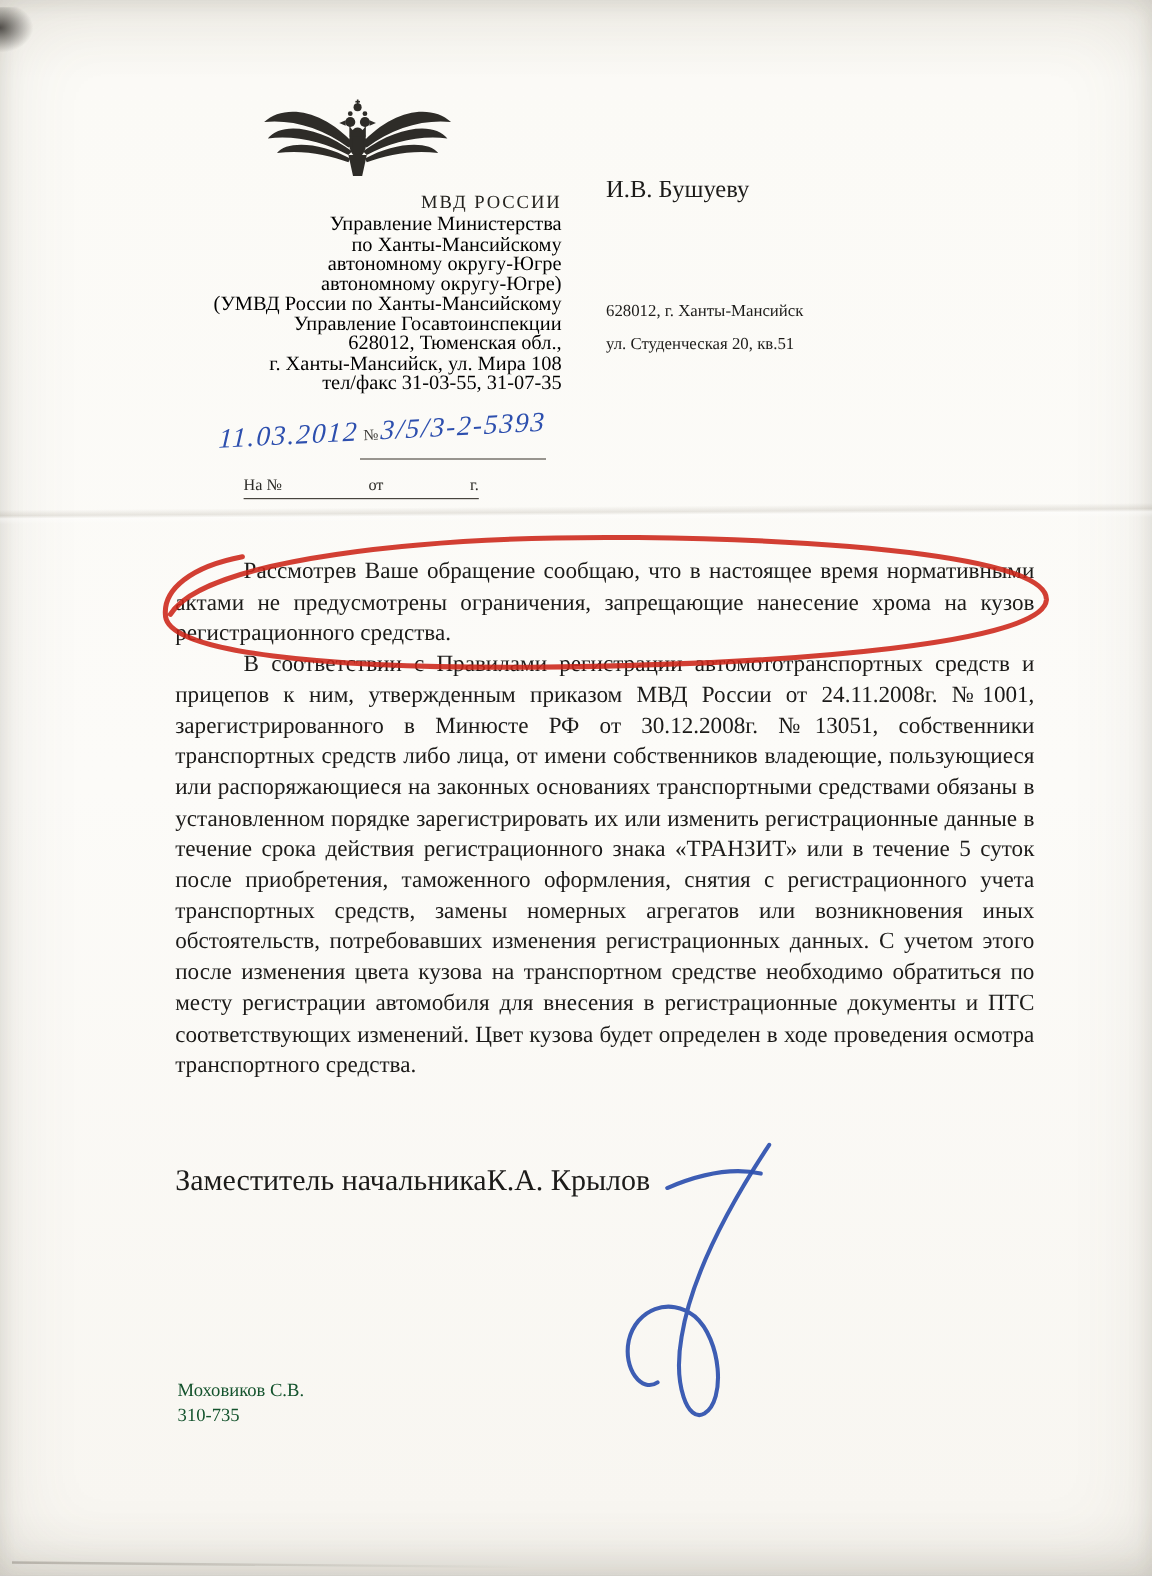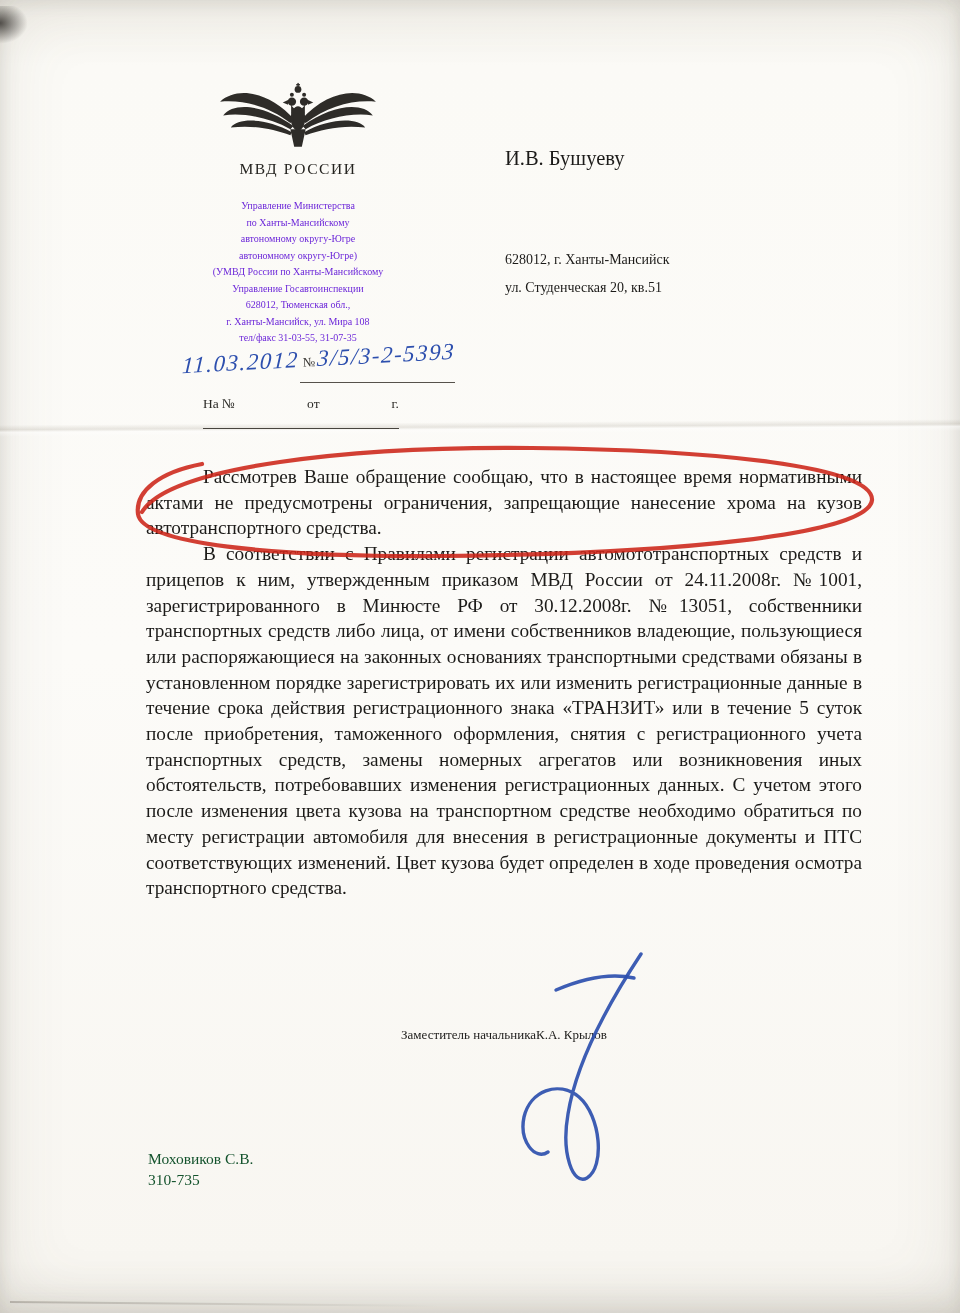--- a/index.html
+++ b/index.html
@@ -30,29 +30,29 @@
     background:linear-gradient(180deg, rgba(0,0,0,0) 0%, rgba(120,110,92,.16) 40%, rgba(255,255,255,.4) 62%, rgba(0,0,0,0) 100%);
     transform:rotate(-.35deg);
   }
   .bottom-line{
     position:absolute; left:10px; bottom:8px; width:430px; height:2px;
     background:linear-gradient(90deg, rgba(85,78,66,.30), rgba(85,78,66,0));
     transform:rotate(.5deg);
   }
   
   .lh{
-    position:absolute; left:128px; top:78px; width:340px; text-align:center;
+    position:absolute; left:128px; top:78px; width:340px; text-align:right;
   }
   .emblem{width:168px; height:74px; display:block; margin:0 auto;}
   .emblem path,.emblem circle,.emblem rect,.emblem ellipse{fill:#2e2c28;}
   .org-title{
     margin-top:8px; font-size:15.5px; letter-spacing:1.6px; color:#24231f;
   }
   .lh-lines{
-    margin-top:20px; font-size:10px; line-height:16.5px; color:#6d28d9;
+    margin-top:1px; font-size:17px; line-height:16.5px; color:#000000;
   }
   
   .hw-row{
     position:absolute; left:182px; top:346px;
     transform:rotate(-3deg) skewX(-6deg);
     color:var(--ink);
     font-style:italic;
     font-size:23px;
     letter-spacing:1.5px;
     white-space:nowrap;
@@ -62,38 +62,38 @@
     display:inline-block; transform:skewX(6deg); margin:0 2px 0 4px;
   }
   .blank-line{
     position:absolute; left:300px; top:382px; width:155px; height:1px;
     background:#56524b;
   }
   .ref-line{
     position:absolute; left:203px; top:396px; width:196px;
     display:flex; justify-content:space-between;
     font-size:13.5px; color:#2b2a26;
-    border-bottom:1px solid #47443e; padding-bottom:16px;
+    border-bottom:1px solid #47443e; padding-bottom:3px;
   }
   
   .addr-name{position:absolute; left:505px; top:147px; font-size:20.5px;}
   .addr-block{position:absolute; left:505px; top:246px; font-size:14px; line-height:27.5px;}
   
   .body-text{
     position:absolute; left:146px; top:464px; width:716px;
     font-size:19.3px; line-height:25.7px; text-align:justify;
   }
   .body-text p{text-indent:57px;}
   
   .red-circle{position:absolute; left:112px; top:438px; width:788px; height:126px; pointer-events:none;}
   .red-circle path{stroke:var(--red); stroke-width:4.2; fill:none; stroke-linecap:round; opacity:.88;}
   
   .sig-row{
-    position:absolute; left:146px; top:1027px; width:716px;
-    display:flex; justify-content:center; font-size:13px;
+    position:absolute; left:146px; top:971px; width:716px;
+    display:flex; justify-content:flex-start; font-size:25px;
   }
   .sign-svg{position:absolute; left:486px; top:946px; width:195px; height:258px;}
   .sign-svg path{stroke:var(--ink); stroke-width:3.4; fill:none; stroke-linecap:round; opacity:.92;}
   .exec{
     position:absolute; left:148px; top:1149px;
     font-size:15.5px; line-height:20.5px; color:#14532d;
   }
 </style>
 </head>
 <body>
@@ -156,21 +156,21 @@
   <span>г.</span>
 </div>
 
 <div class="addr-name">И.В. Бушуеву</div>
 <div class="addr-block">
   <div>628012, г. Ханты-Мансийск</div>
   <div>ул. Студенческая 20, кв.51</div>
 </div>
 
 <div class="body-text">
-  <p>Рассмотрев Ваше обращение сообщаю, что в настоящее время нормативными актами не предусмотрены ограничения, запрещающие нанесение хрома на кузов автотранспортного средства.</p>
+  <p>Рассмотрев Ваше обращение сообщаю, что в настоящее время нормативными актами не предусмотрены ограничения, запрещающие нанесение хрома на кузов регистрационного средства.</p>
   <p>В соответствии с Правилами регистрации автомототранспортных средств и прицепов к ним, утвержденным приказом МВД России от 24.11.2008г. №1001, зарегистрированного в Минюсте РФ от 30.12.2008г. №13051, собственники транспортных средств либо лица, от имени собственников владеющие, пользующиеся или распоряжающиеся на законных основаниях транспортными средствами обязаны в установленном порядке зарегистрировать их или изменить регистрационные данные в течение срока действия регистрационного знака «ТРАНЗИТ» или в течение 5 суток после приобретения, таможенного оформления, снятия с регистрационного учета транспортных средств, замены номерных агрегатов или возникновения иных обстоятельств, потребовавших изменения регистрационных данных. С учетом этого после изменения цвета кузова на транспортном средстве необходимо обратиться по месту регистрации автомобиля для внесения в регистрационные документы и ПТС соответствующих изменений. Цвет кузова будет определен в ходе проведения осмотра транспортного средства.</p>
 </div>
 
 <svg class="red-circle" viewBox="0 0 788 126" aria-hidden="true">
   <path d="M 30 74 C 58 28, 240 8, 420 10 C 600 12, 762 28, 760 62 C 757 97, 560 116, 330 118 C 160 119, 30 106, 26 76 C 23 53, 48 34, 90 26"></path>
 </svg>
 
 <div class="sig-row">
   <span>Заместитель начальника</span>
   <span>К.А. Крылов</span>

